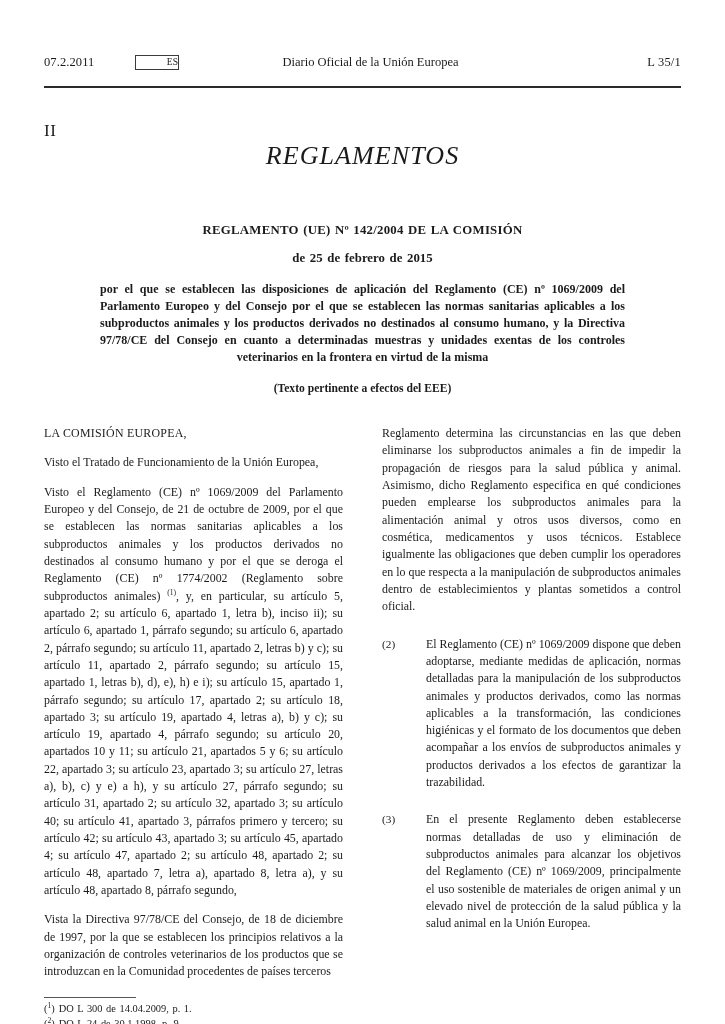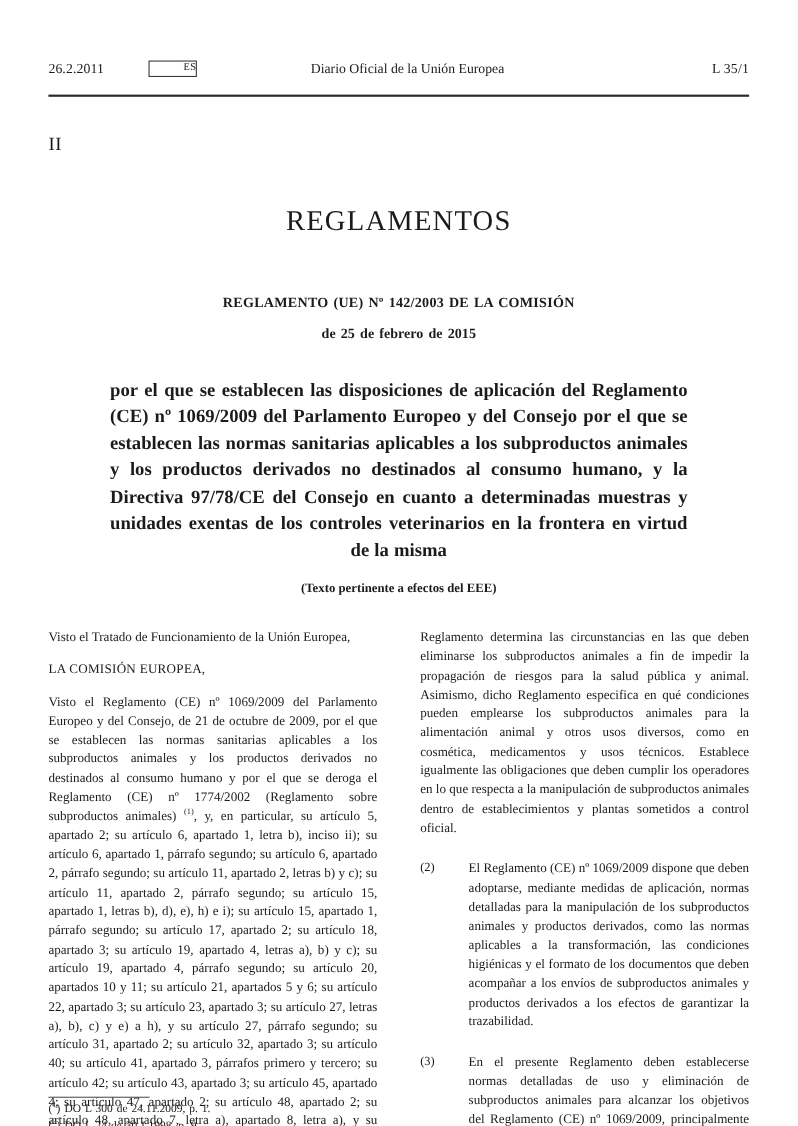--- a/index.html
+++ b/index.html
@@ -78,46 +78,46 @@
   .part-subtitle {
     text-align: center;
     font-size: 11.5px;
     font-style: italic;
     margin-top: 14px;
     word-spacing: 2px;
   }
   .section-title {
     text-align: center;
     font-size: 26px;
-    margin-top: 45px;
     letter-spacing: 1.1px;
     font-weight: normal;
+    font-style: italic;
   }
 
   
   .act-block {
     margin-top: 52px;
     text-align: center;
   }
   .act-title {
     font-size: 12.8px;
     font-weight: bold;
     letter-spacing: 0.25px;
     word-spacing: 1px;
   }
   .act-date {
     font-size: 12.8px;
     font-weight: bold;
     margin-top: 13px;
     word-spacing: 1.5px;
   }
   .act-subject {
-    font-size: 17px;
-    font-weight: bold;
-    margin: 32px auto 0 auto;
+    font-size: 12px;
+    font-weight: bold;
+    margin: 15px auto 0 auto;
     width: 525px;
     text-align: justify;
     text-align-last: center;
     line-height: 1.42;
     word-spacing: 0.4px;
   }
   .act-eea {
     font-size: 11.6px;
     font-weight: bold;
     margin-top: 16px;
@@ -192,46 +192,46 @@
     font-size: 10.4px;
     margin-right: 4px;
   }
 </style>
 </head>
 <body>
 
 <div class="page">
 
   <div class="masthead">
-    <span class="masthead-date">26.2.2011</span>
+    <span class="masthead-date">07.2.2011</span>
     <span class="lang-box">
       <span>ES</span>
     </span>
     <span class="masthead-journal">Diario Oficial de la Unión Europea</span>
     <span class="masthead-ref">L  35/1</span>
   </div>
   <hr class="masthead-rule">
 
   <div class="part-number">II</div>
   <div class="section-title">REGLAMENTOS</div>
 
   <div class="act-block">
-    <div class="act-title">REGLAMENTO (UE) Nº 142/2003 DE LA COMISIÓN</div>
+    <div class="act-title">REGLAMENTO (UE) Nº 142/2004 DE LA COMISIÓN</div>
     <div class="act-date">de 25 de febrero de 2015</div>
     <div class="act-subject">por el que se establecen las disposiciones de aplicación del Reglamento (CE) nº 1069/2009 del Parlamento Europeo y del Consejo por el que se establecen las normas sanitarias aplicables a los subproductos animales y los productos derivados no destinados al consumo humano, y la Directiva 97/78/CE del Consejo en cuanto a determinadas muestras y unidades exentas de los controles veterinarios en la frontera en virtud de la misma</div>
     <div class="act-eea">(Texto pertinente a efectos del EEE)</div>
   </div>
 
   <div class="columns">
 
     <div class="col">
 
+      <p class="t smallcaps">LA COMISIÓN EUROPEA,</p>
+
       <p class="t gap-lead">Visto el Tratado de Funcionamiento de la Unión Europea,</p>
-
-      <p class="t smallcaps">LA COMISIÓN EUROPEA,</p>
 
       <p class="t gap-lead"><span>Visto el Reglamento (CE) nº 1069/2009 del Parlamento Europeo y del Consejo, de 21 de octubre de 2009, por el que se establecen las normas sanitarias aplicables a los subproductos animales y los productos derivados no destinados al consumo humano y por el que se deroga el Reglamento (CE) nº 1774/2002 (Reglamento sobre subproductos animales)</span> <sup class="fn">(<span>1</span>)</sup><span>, y, en particular, su artículo 5, apartado 2; su artículo 6, apartado 1, letra b), inciso ii); su artículo 6, apartado 1, párrafo segundo; su artículo 6, apartado 2, párrafo segundo; su artículo 11, apartado 2, letras b) y c); su artículo 11, apartado 2, párrafo segundo; su artículo 15, apartado 1, letras b), d), e), h) e i); su artículo 15, apartado 1, párrafo segundo; su artículo 17, apartado 2; su artículo 18, apartado 3; su artículo 19, apartado 4, letras a), b) y c); su artículo 19, apartado 4, párrafo segundo; su artículo 20, apartados 10 y 11; su artículo 21, apartados 5 y 6; su artículo 22, apartado 3; su artículo 23, apartado 3; su artículo 27, letras a), b), c) y e) a h), y su artículo 27, párrafo segundo; su artículo 31, apartado 2; su artículo 32, apartado 3; su artículo 40; su artículo 41, apartado 3, párrafos primero y tercero; su artículo 42; su artículo 43, apartado 3; su artículo 45, apartado 4; su artículo 47, apartado 2; su artículo 48, apartado 2; su artículo 48, apartado 7, letra a), apartado 8, letra a), y su artículo 48, apartado 8, párrafo segundo,</span></p>
 
       <p class="t"><span>Vista la Directiva 97/78/CE del Consejo, de 18 de diciembre de 1997, por la que se establecen los principios relativos a la organización de controles veterinarios de los productos que se introduzcan en la Comunidad procedentes de países terceros</span> </p>
 
     </div>
 
     <div class="col">
 
       <p class="t">Reglamento determina las circunstancias en las que deben eliminarse los subproductos animales a fin de impedir la propagación de riesgos para la salud pública y animal. Asimismo, dicho Reglamento especifica en qué condiciones pueden emplearse los subproductos animales para la alimentación animal y otros usos diversos, como en cosmética, medicamentos y usos técnicos. Establece igualmente las obligaciones que deben cumplir los operadores en lo que respecta a la manipulación de subproductos animales dentro de establecimientos y plantas sometidos a control oficial.</p>
@@ -245,20 +245,20 @@
         <div class="recital-num">(3)</div>
         <div class="recital-text">En el presente Reglamento deben establecerse normas detalladas de uso y eliminación de subproductos animales para alcanzar los objetivos del Reglamento (CE) nº 1069/2009, principalmente el uso sostenible de materiales de origen animal y un elevado nivel de protección de la salud pública y la salud animal en la Unión Europea.</div>
       </div>
 
     </div>
   </div>
 
   <div class="footnotes">
     <hr class="footnote-rule">
     <div class="footnote">
-      <span class="fnmark">(<sup class="fn">1</sup>)</span><span>DO L 300 de 24.11.2009, p. 1.</span>
+      <span class="fnmark">(<sup class="fn">1</sup>)</span><span>DO L 300 de 14.04.2009, p. 1.</span>
     </div>
     <div class="footnote">
       <span class="fnmark">(<sup class="fn">2</sup>)</span><span>DO L 24 de 30.1.1998, p. 9.</span>
     </div>
   </div>
 
 </div>
 
 </body></html>

